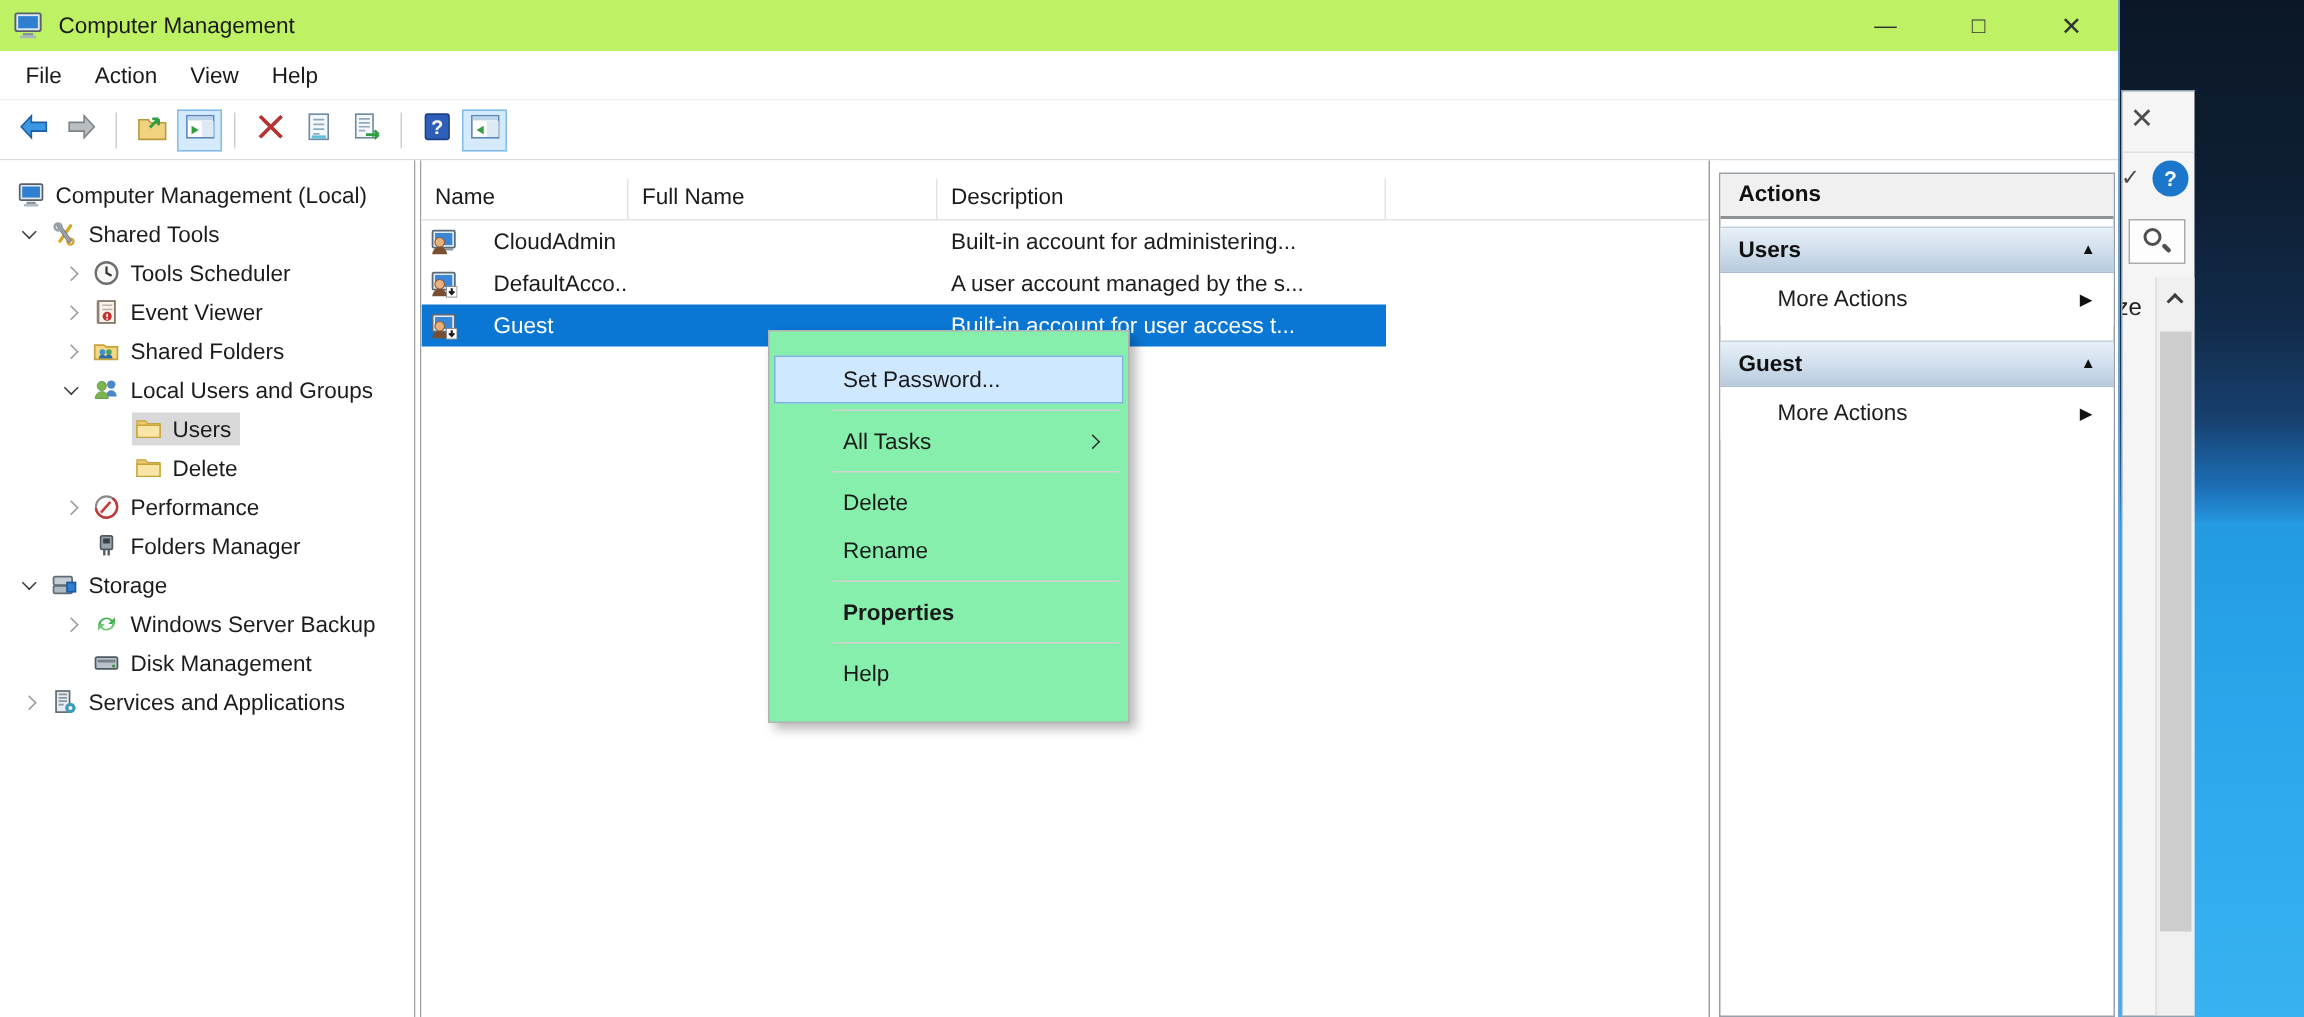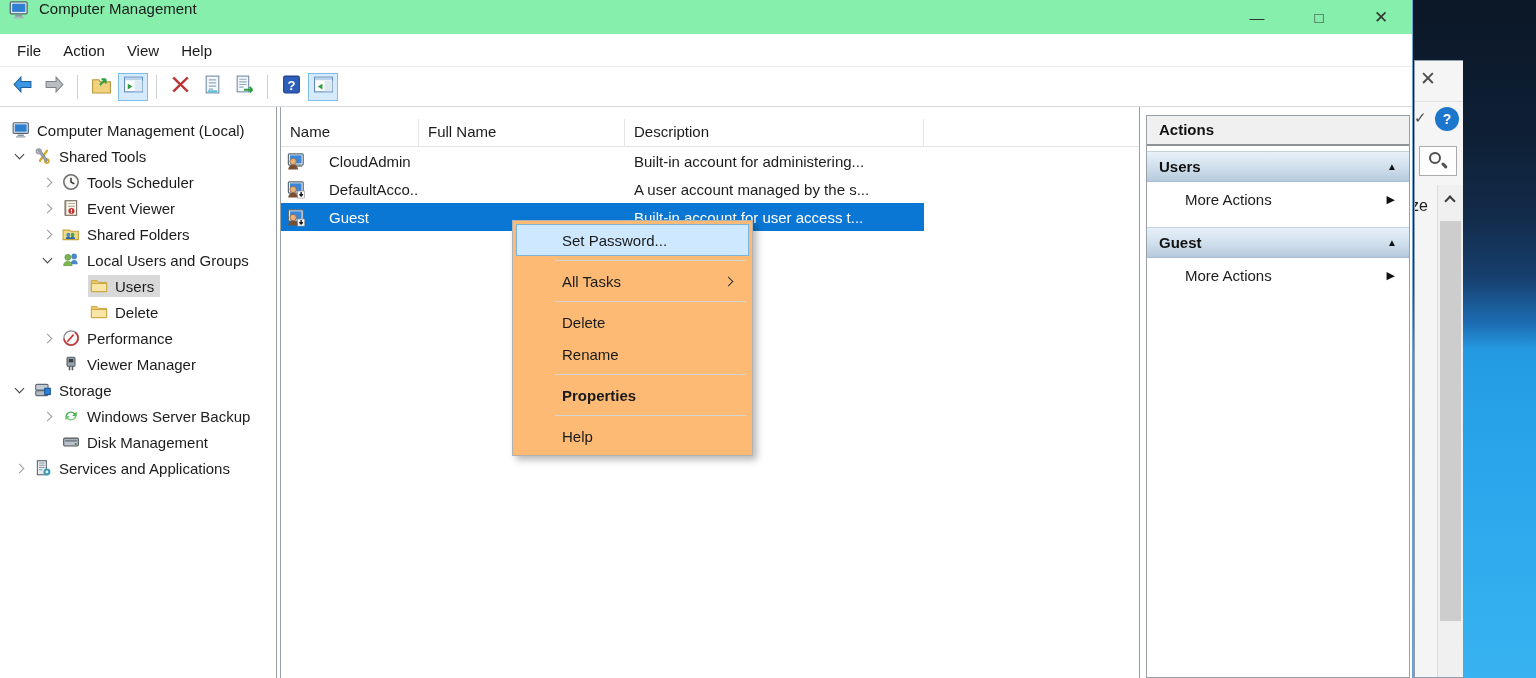--- a/index.html
+++ b/index.html
@@ -31,21 +31,21 @@
   .bgw-scroll { position:absolute; right:0; top:124px; bottom:0; width:26px; background:#f0f0f0; border-left:1px solid #dcdcdc; }
   .bgw-up { position:absolute; top:0; left:0; right:0; height:28px; background:#f0f0f0; }
   .chev-up { position:absolute; left:8px; top:12px; width:8px; height:8px;
     border-left:2px solid #3c3c3c; border-top:2px solid #3c3c3c; transform:rotate(45deg); }
   .bgw-thumb { position:absolute; left:2px; right:2px; top:36px; height:400px; background:#cdcdcd; }
 
   
   .mmc { position:absolute; left:0; top:0; width:1413px; height:678px; background:#fff;
     border-right:1px solid #6fa3d2; display:flex; flex-direction:column; }
 
-  .titlebar { height:34px; display:flex; align-items:flex-start; padding-left:9px; background:#86efac; flex:0 0 auto; }
+  .titlebar { height:34px; display:flex; align-items:center; padding-left:9px; background:#bef264; flex:0 0 auto; }
   .title-icon { width:20px; height:20px; display:inline-block; }
   .title-text { margin-left:10px; font-size:15px; color:#1a1a1a; }
   .win-controls { margin-left:auto; display:flex; height:100%; }
   .win-btn { width:62px; height:100%; display:flex; align-items:center; justify-content:center;
     font-size:15px; color:#333; }
   .win-btn.close { font-size:17px; }
 
   .menubar { height:33px; display:flex; align-items:center; padding-left:6px;
     border-bottom:1px solid #ececec; background:#fff; flex:0 0 auto; }
   .menu-item { padding:0 11px; font-size:15px; color:#1a1a1a; height:100%; display:flex; align-items:center; }
@@ -103,22 +103,22 @@
     border-top:1px solid #c2d1e0; border-bottom:1px solid #a8bccf; }
   .section-title { font-size:15px; font-weight:600; color:#111; }
   .collapse-arrow { margin-left:auto; font-size:10px; color:#111; }
   .action-item { height:35px; display:flex; align-items:center; padding:0 14px 0 38px; background:#fff; }
   .action-label { font-size:15px; color:#1c1c1c; }
   .expand-arrow { margin-left:auto; font-size:11px; color:#111; }
   .section-gap { height:10px; }
 
   
   .context-menu { position:absolute; left:512px; top:220px; width:241px;
-    background:#fdba74; border:1px solid #b2b2b2; box-shadow:4px 4px 7px rgba(0,0,0,.28);
-    padding:3px 0; z-index:50; }
+    background:#86efac; border:1px solid #b2b2b2; box-shadow:4px 4px 7px rgba(0,0,0,.28);
+    padding:16px 0; z-index:50; }
   .cm-item { height:32px; display:flex; align-items:center; padding-left:45px; margin:0 3px;
     font-size:15px; color:#1a1a1a; position:relative; border:1px solid transparent; }
   .cm-item.highlighted { background:#cde8ff; border-color:#7ab2e0; }
   .cm-item.bold { font-weight:bold; }
   .cm-sep { height:1px; background:#d4d4d4; margin:4px 6px 4px 42px; }
   .cm-sub { position:absolute; right:16px; top:12px; width:7px; height:7px;
     border-right:1.6px solid #333; border-bottom:1.6px solid #333; transform:rotate(-45deg); }
 </style>
 </head>
 <body>
@@ -357,21 +357,21 @@
         </div>
         <div class="tree-row" style="padding-left: 34px;">
           <span class="chev-slot"></span>
           <span class="row-inner">
             <span class="tree-icon"><svg viewBox="0 0 16 16">
                 <rect x="4.5" y="2" width="7" height="8" rx="1" fill="#9aa4ad" stroke="#525a61"></rect>
                 <rect x="6" y="3.5" width="4" height="3" fill="#3a3f44"></rect>
                 <rect x="6" y="10" width="1.4" height="3.6" fill="#525a61"></rect>
                 <rect x="8.6" y="10" width="1.4" height="3.6" fill="#525a61"></rect>
               </svg></span>
-            <span class="tree-label">Viewer Manager</span>
+            <span class="tree-label">Folders Manager</span>
           </span>
         </div>
         <div class="tree-row" style="padding-left: 6px;">
           <span class="chev-slot">
             <span class="chev expanded"></span>
           </span>
           <span class="row-inner">
             <span class="tree-icon"><svg viewBox="0 0 16 16">
                 <rect x="1.5" y="3" width="11" height="5" rx="1" fill="#c4cdd4" stroke="#5f6a73"></rect>
                 <rect x="1.5" y="8.5" width="11" height="4.5" rx="1" fill="#aeb9c1" stroke="#5f6a73"></rect>

